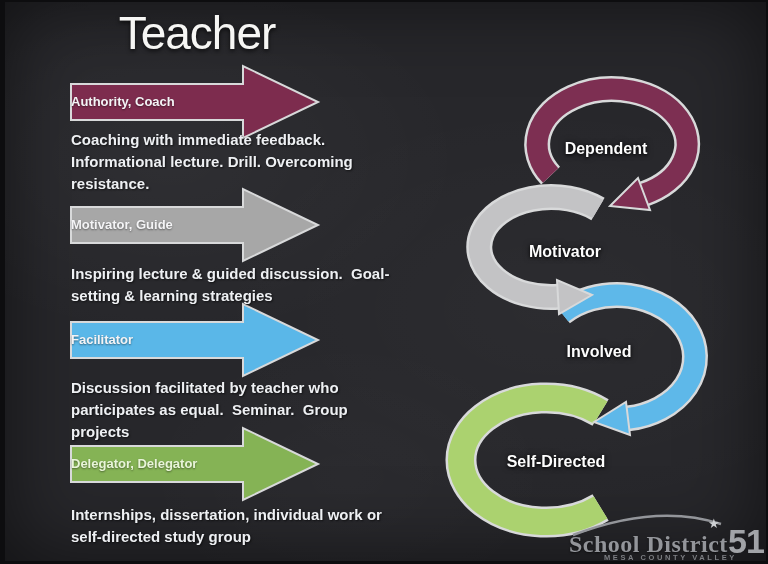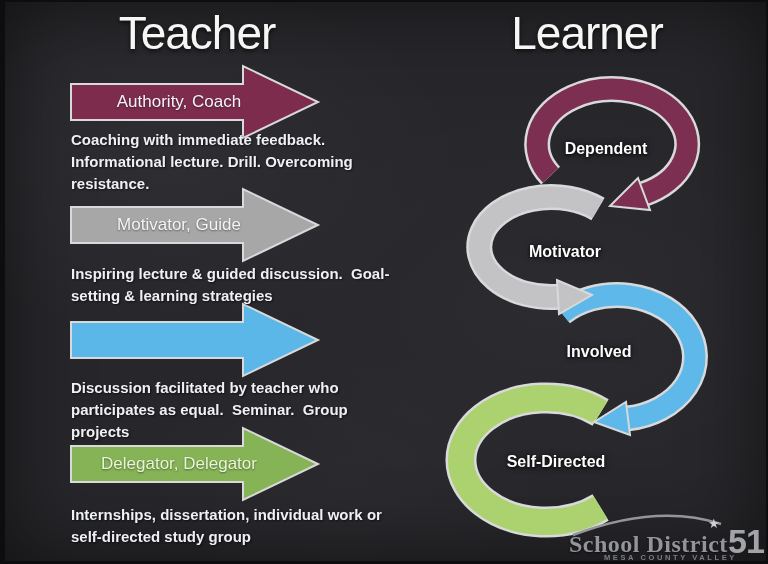--- a/index.html
+++ b/index.html
@@ -17,22 +17,22 @@
     font-family:"Liberation Sans", sans-serif;
     padding-left:16px;
   }
   .abs{position:absolute;}
   .col-title{
     width:240px;text-align:center;top:4px;
     font-size:46px;font-weight:400;letter-spacing:-1px;color:#f6f6f4;
     text-shadow:0 2px 4px rgba(0,0,0,0.7);
   }
   .arrow-label{
-    left:66px;width:216px;text-align:center;height:22px;line-height:22px;
-    font-size:17px;font-weight:400;color:#f4f4f6;
+    left:66px;width:216px;height:22px;line-height:22px;
+    font-size:13px;font-weight:700;color:#f4f4f6;
     text-shadow:0 1px 2px rgba(0,0,0,0.45);
   }
   .stage-desc{
     left:66px;font-size:15px;font-weight:700;color:#eef0f3;line-height:22px;
     white-space:pre-wrap;text-shadow:1px 1px 2px rgba(0,0,0,0.6);
   }
   .cycle-label{
     width:170px;text-align:center;font-size:16px;font-weight:700;color:#fdfdfd;
     text-shadow:0 1px 3px rgba(0,0,0,0.85), 0 0 6px rgba(0,0,0,0.5);
   }
@@ -83,24 +83,24 @@
     <g>
       <path d="M 545.6 173.6 A 75 55 0 1 1 639 192" fill="none" stroke-width="26" stroke="#d8d9da"></path>
       <path d="M 545.6 173.6 A 75 55 0 1 1 639 192" fill="none" stroke-width="21" stroke="#7d2f52"></path>
       <polygon points="605,204 633,176 645,208" stroke-width="2" fill="#7d2f52" stroke="#d8d9da"></polygon>
     </g>
 
     <path d="M 568 533 Q 652 501 716 522" fill="none" stroke-width="2.5" stroke="#93959a"></path>
   </svg>
 
   <div class="abs col-title" style="left:72px;">Teacher</div>
-  <div class="abs col-title" style="left:462px;">Learner</div>
 
   <div class="abs arrow-label" style="top:89px;">Authority, Coach</div>
   <div class="abs arrow-label" style="top:212px;">Motivator, Guide</div>
+  <div class="abs arrow-label" style="top:327px;">Facilitator</div>
   <div class="abs arrow-label" style="top:451px;color:#e9f5d9;">Delegator, Delegator</div>
 
   <div class="abs stage-desc" style="top:127px;width:340px;">Coaching with immediate feedback. Informational lecture. Drill. Overcoming resistance.</div>
   <div class="abs stage-desc" style="top:261px;width:348px;">Inspiring lecture &amp; guided discussion.  Goal-setting &amp; learning strategies</div>
   <div class="abs stage-desc" style="top:375px;width:330px;">Discussion facilitated by teacher who participates as equal.  Seminar.  Group projects</div>
   <div class="abs stage-desc" style="top:502px;width:345px;">Internships, dissertation, individual work or self-directed study group</div>
 
   <div class="abs cycle-label" style="left:516px;top:138px;">Dependent</div>
   <div class="abs cycle-label" style="left:475px;top:241px;">Motivator</div>
   <div class="abs cycle-label" style="left:509px;top:341px;">Involved</div>

